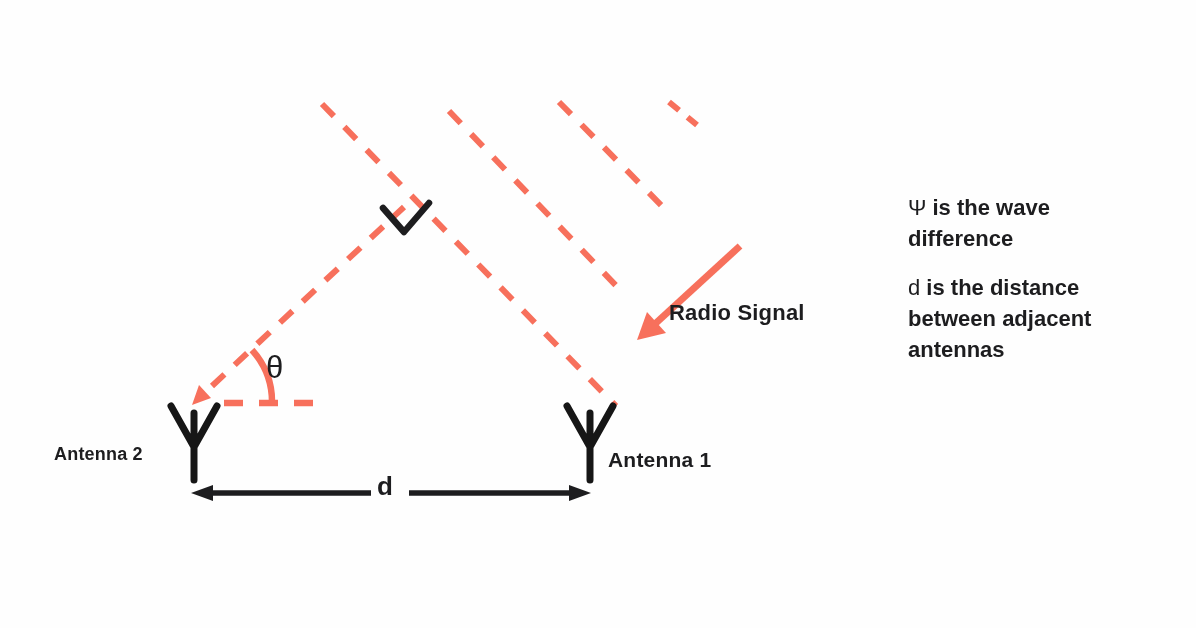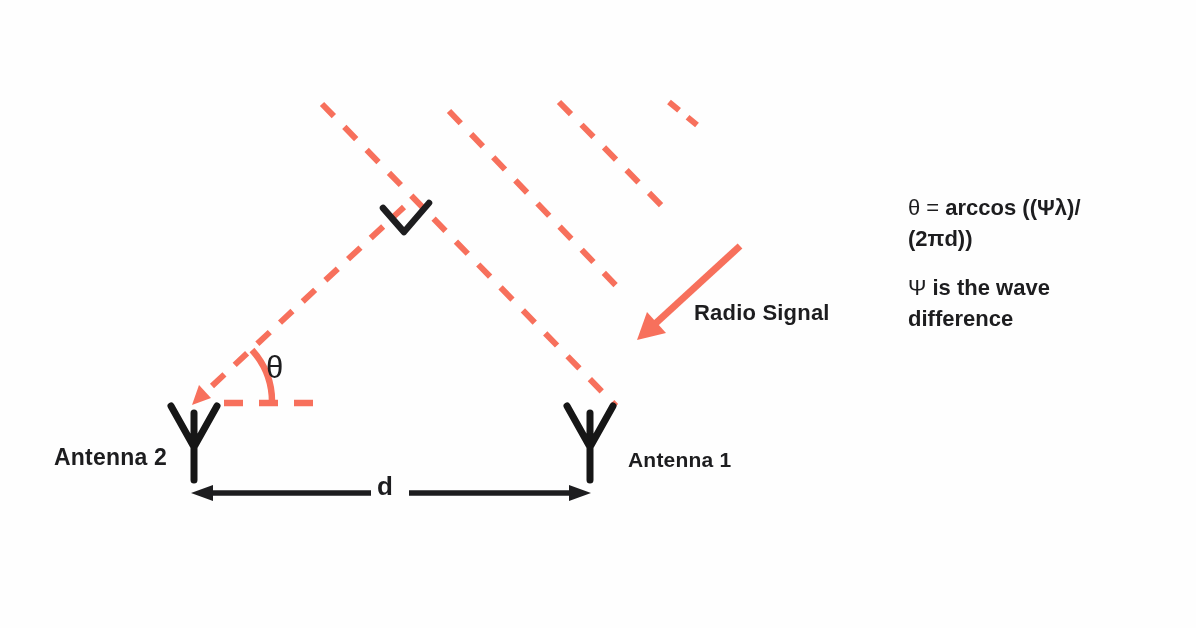--- a/index.html
+++ b/index.html
@@ -2,25 +2,25 @@
 <html><head>
 <meta charset="utf-8">
 <style>
   html,body{margin:0;padding:0;background:#ffffff;}
   .stage{
     position:relative;width:1196px;height:628px;background:#fefefe;
     font-family:"Liberation Sans", sans-serif;color:#1d1d1f;overflow:hidden;
   }
   .stage svg{position:absolute;left:0;top:0;}
   .lbl{position:absolute;font-weight:700;letter-spacing:.2px;white-space:nowrap;}
-  .lbl-antenna2{left:54px;top:444px;font-size:23px;}
-  .lbl-antenna1{left:628px;top:448px;font-size:21px;}
+  .lbl-antenna2{left:54px;top:444px;font-size:18px;}
+  .lbl-antenna1{left:608px;top:448px;font-size:21px;}
   .lbl-d{left:377px;top:471px;font-size:26px;}
   .lbl-theta{left:266px;top:350px;font-size:31px;font-weight:400;}
-  .lbl-radio{left:694px;top:300px;font-size:22px;}
+  .lbl-radio{left:669px;top:300px;font-size:22px;}
   .legend{
     position:absolute;left:908px;top:192px;width:248px;
     font-size:22px;line-height:31px;font-weight:700;
   }
   .legend p{margin:0 0 18px 0;}
   .legend .sym{font-weight:400;}
   .nowrap{white-space:nowrap;}
 </style>
 </head>
 <body>
@@ -64,21 +64,20 @@
   </svg>
 
   <div class="lbl lbl-antenna2">Antenna 2</div>
   <div class="lbl lbl-antenna1">Antenna 1</div>
   <div class="lbl lbl-d">d</div>
   <div class="lbl lbl-theta">θ</div>
   <div class="lbl lbl-radio">Radio Signal</div>
 
   <div class="legend">
     <p>
-      <span class="nowrap"><span class="sym">θ = </span><span>arccos ((Ψλ)/</span></span><br>
-      <span>(2πd))</span>
+      <span class="sym">Ψ</span><span> is the wave difference</span>
     </p>
     <p>
-      <span class="sym">Ψ</span><span> is the wave difference</span>
+      <span class="sym">d</span><span> is the distance between adjacent antennas</span>
     </p>
   </div>
 
 </div>
 
 </body></html>

